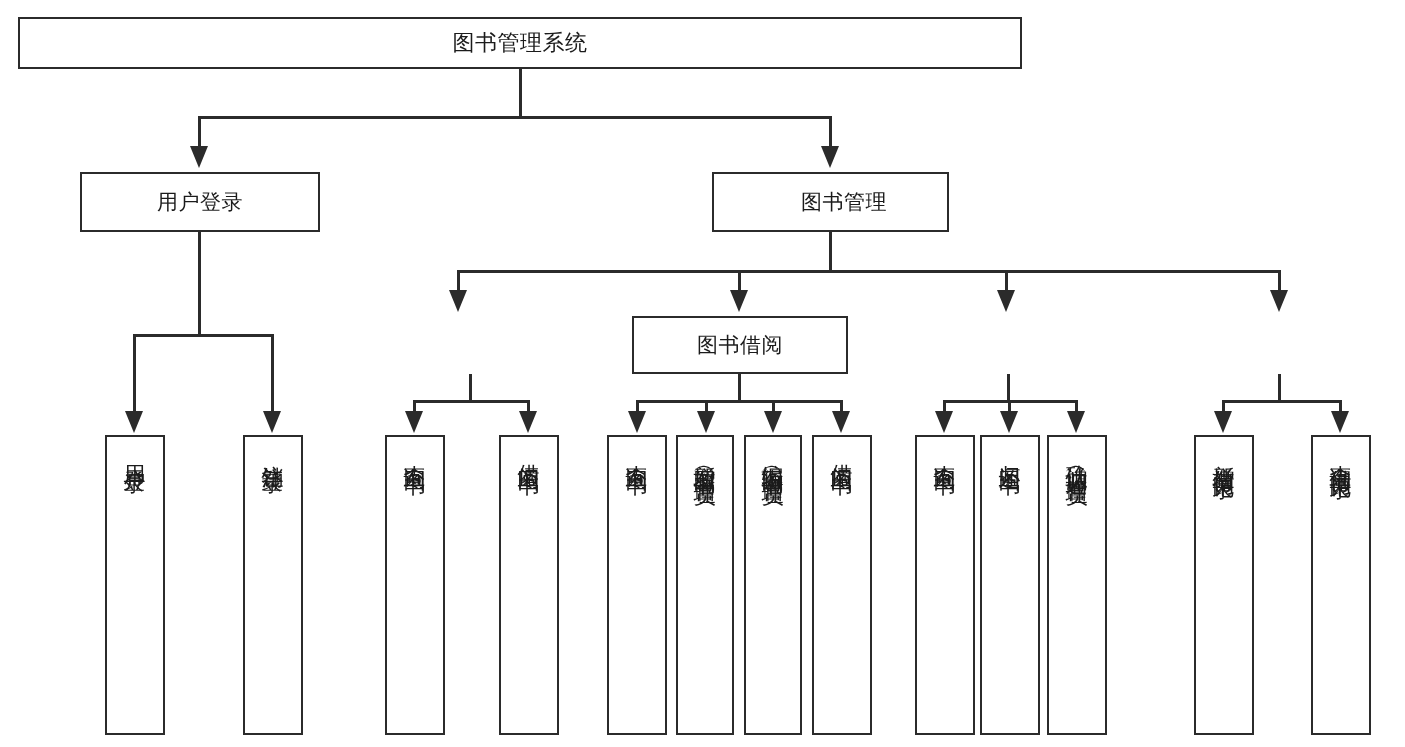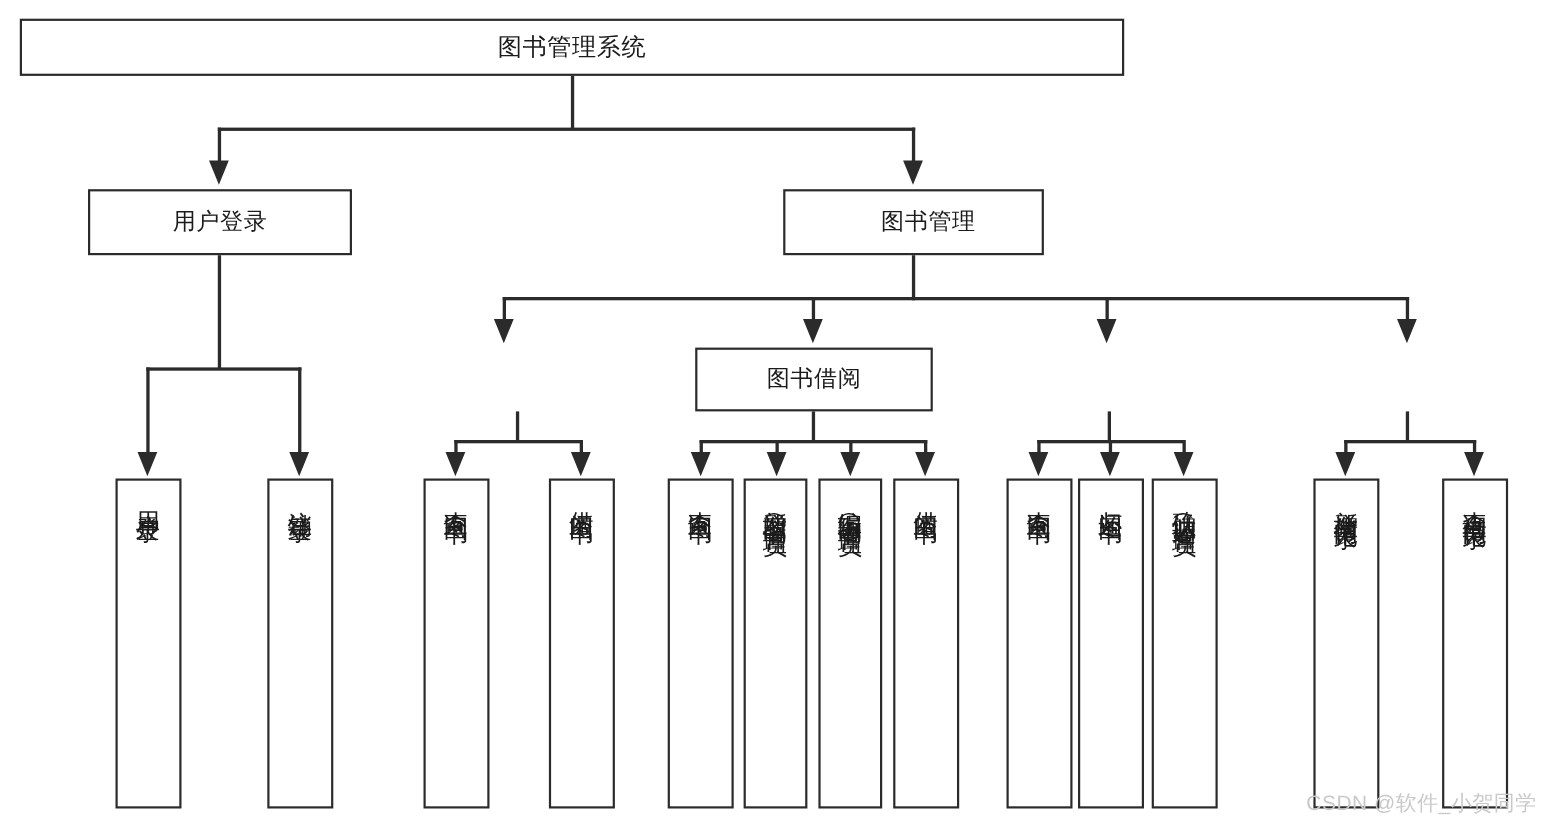--- a/index.html
+++ b/index.html
@@ -195,15 +195,14 @@
     <span class="label">确认归还（管理员）</span>
   </div>
 
   <div class="node v" style="left:1194px;top:435px;width:60px;height:300px;">
     <span class="label">新增借阅记录</span>
   </div>
   <div class="node v" style="left:1311px;top:435px;width:60px;height:300px;">
     <span class="label">查询借阅记录</span>
   </div>
 
-  <div id="watermark">CSDN @软件_小贺同学</div>
 
 </div>
 
 </body></html>

